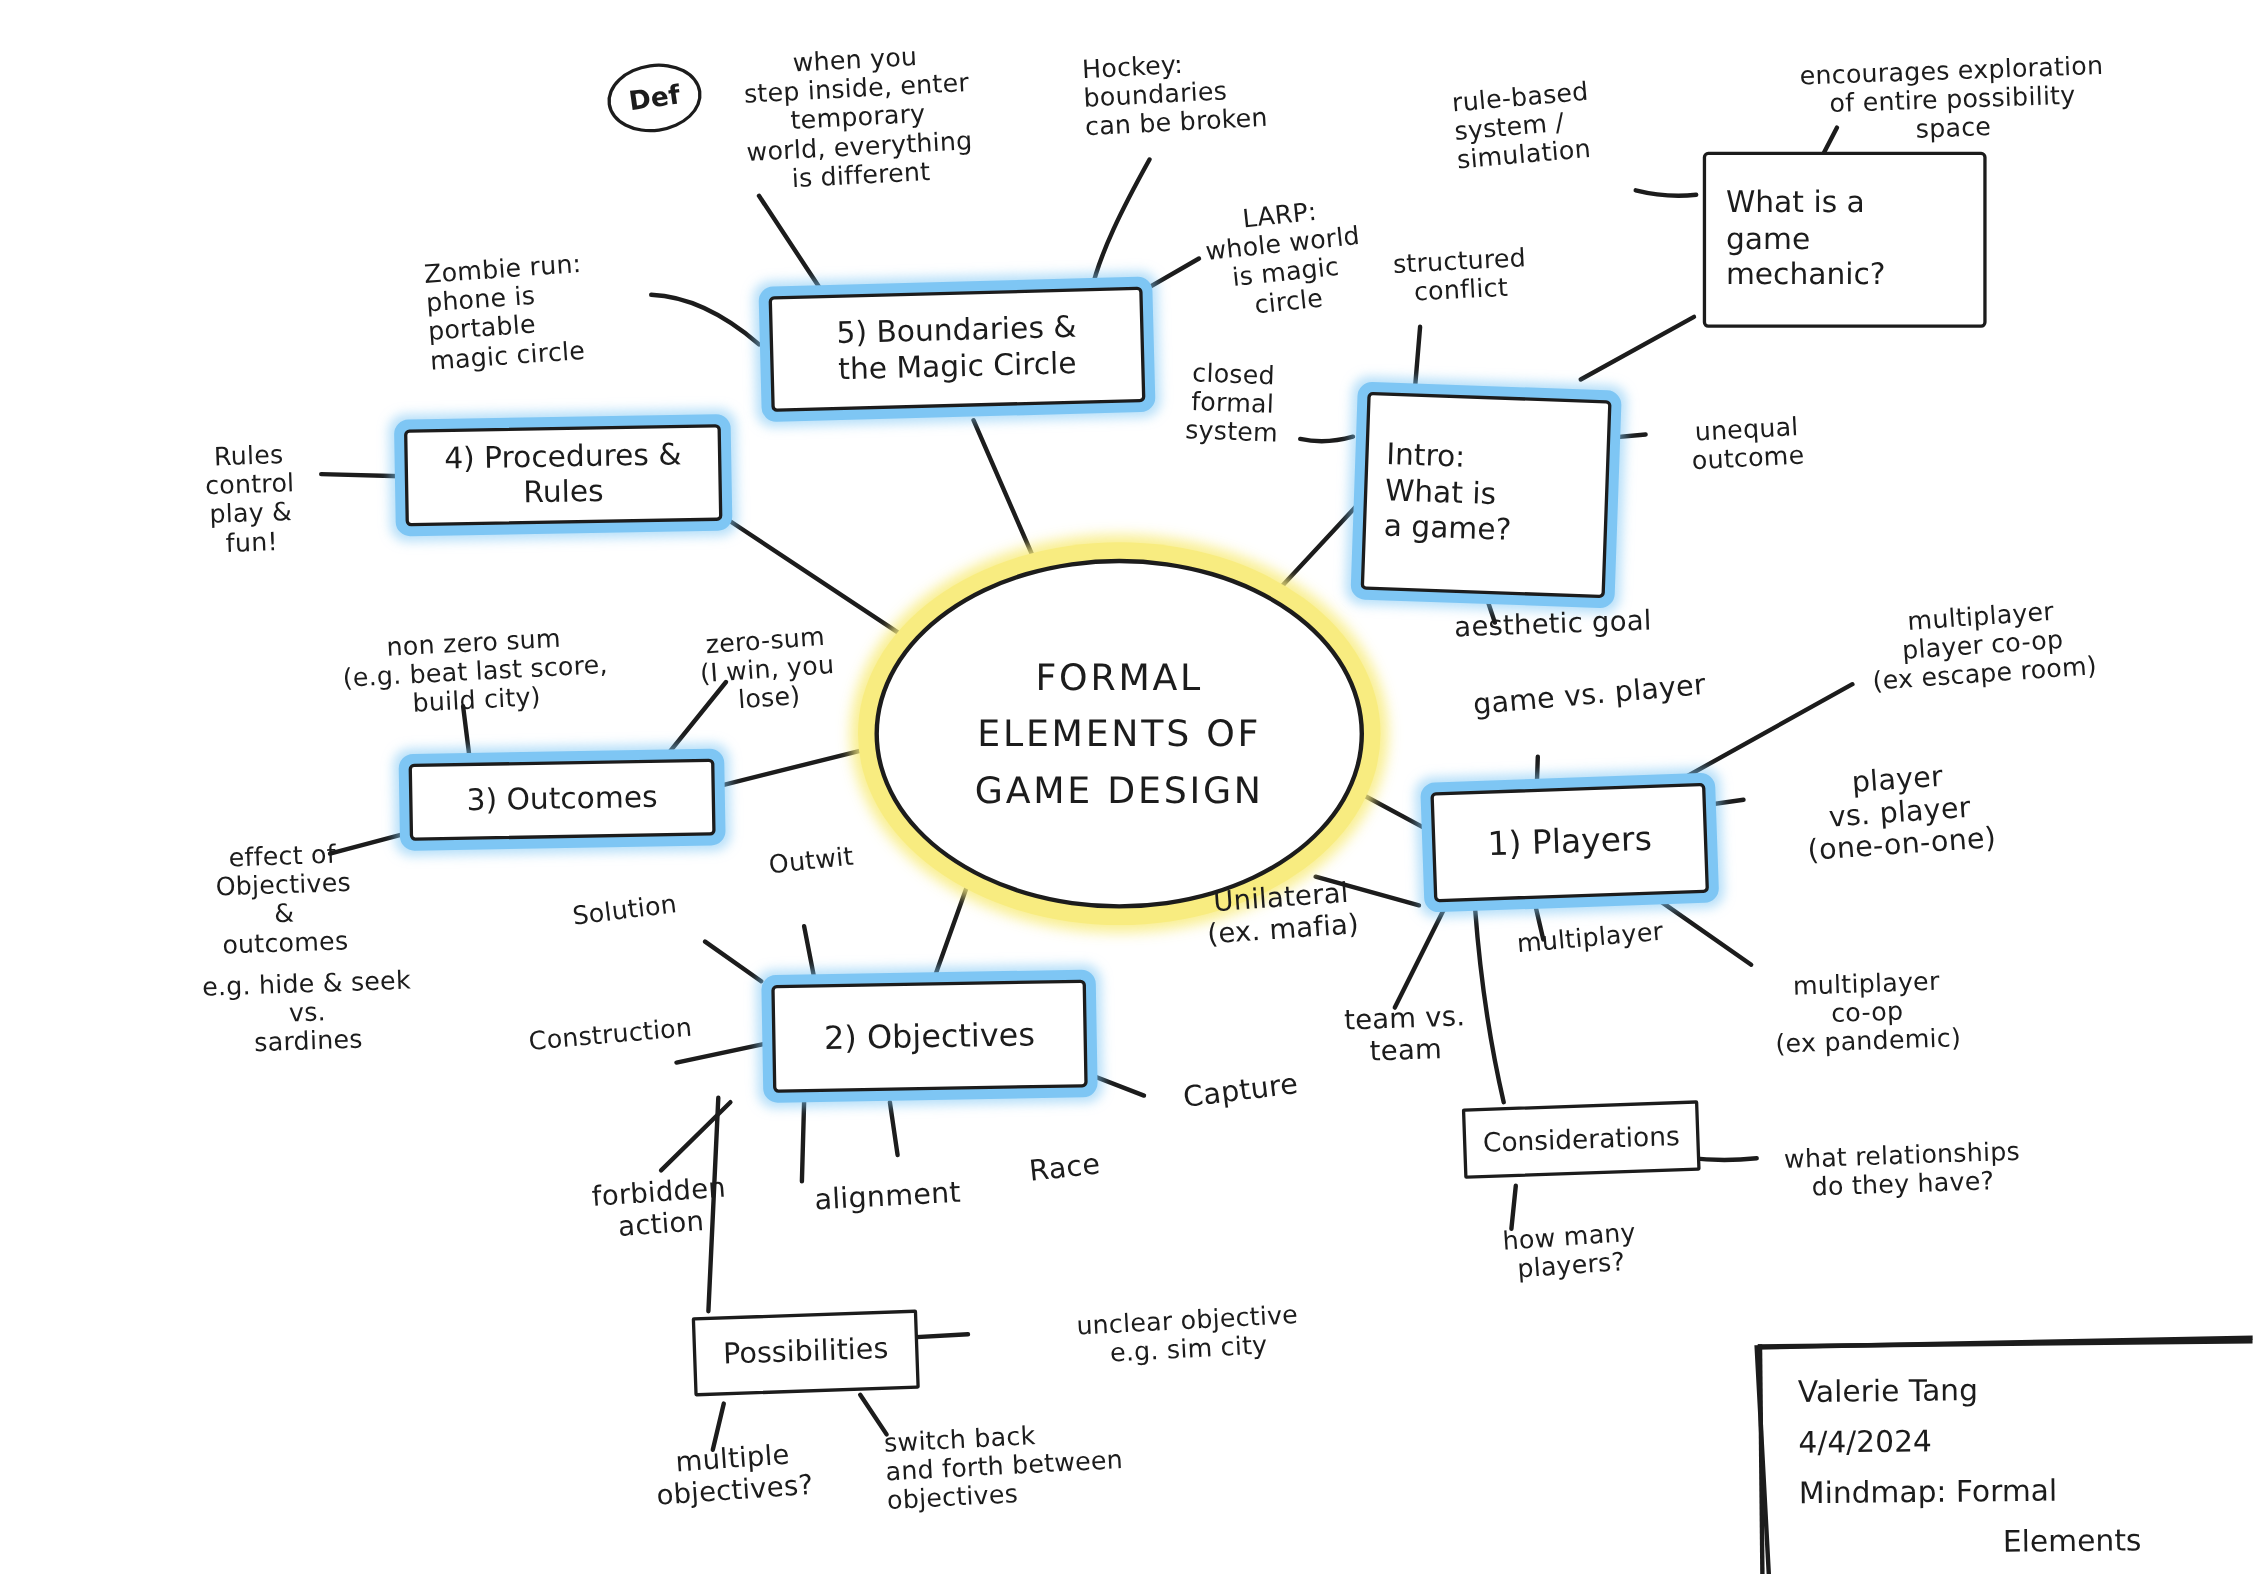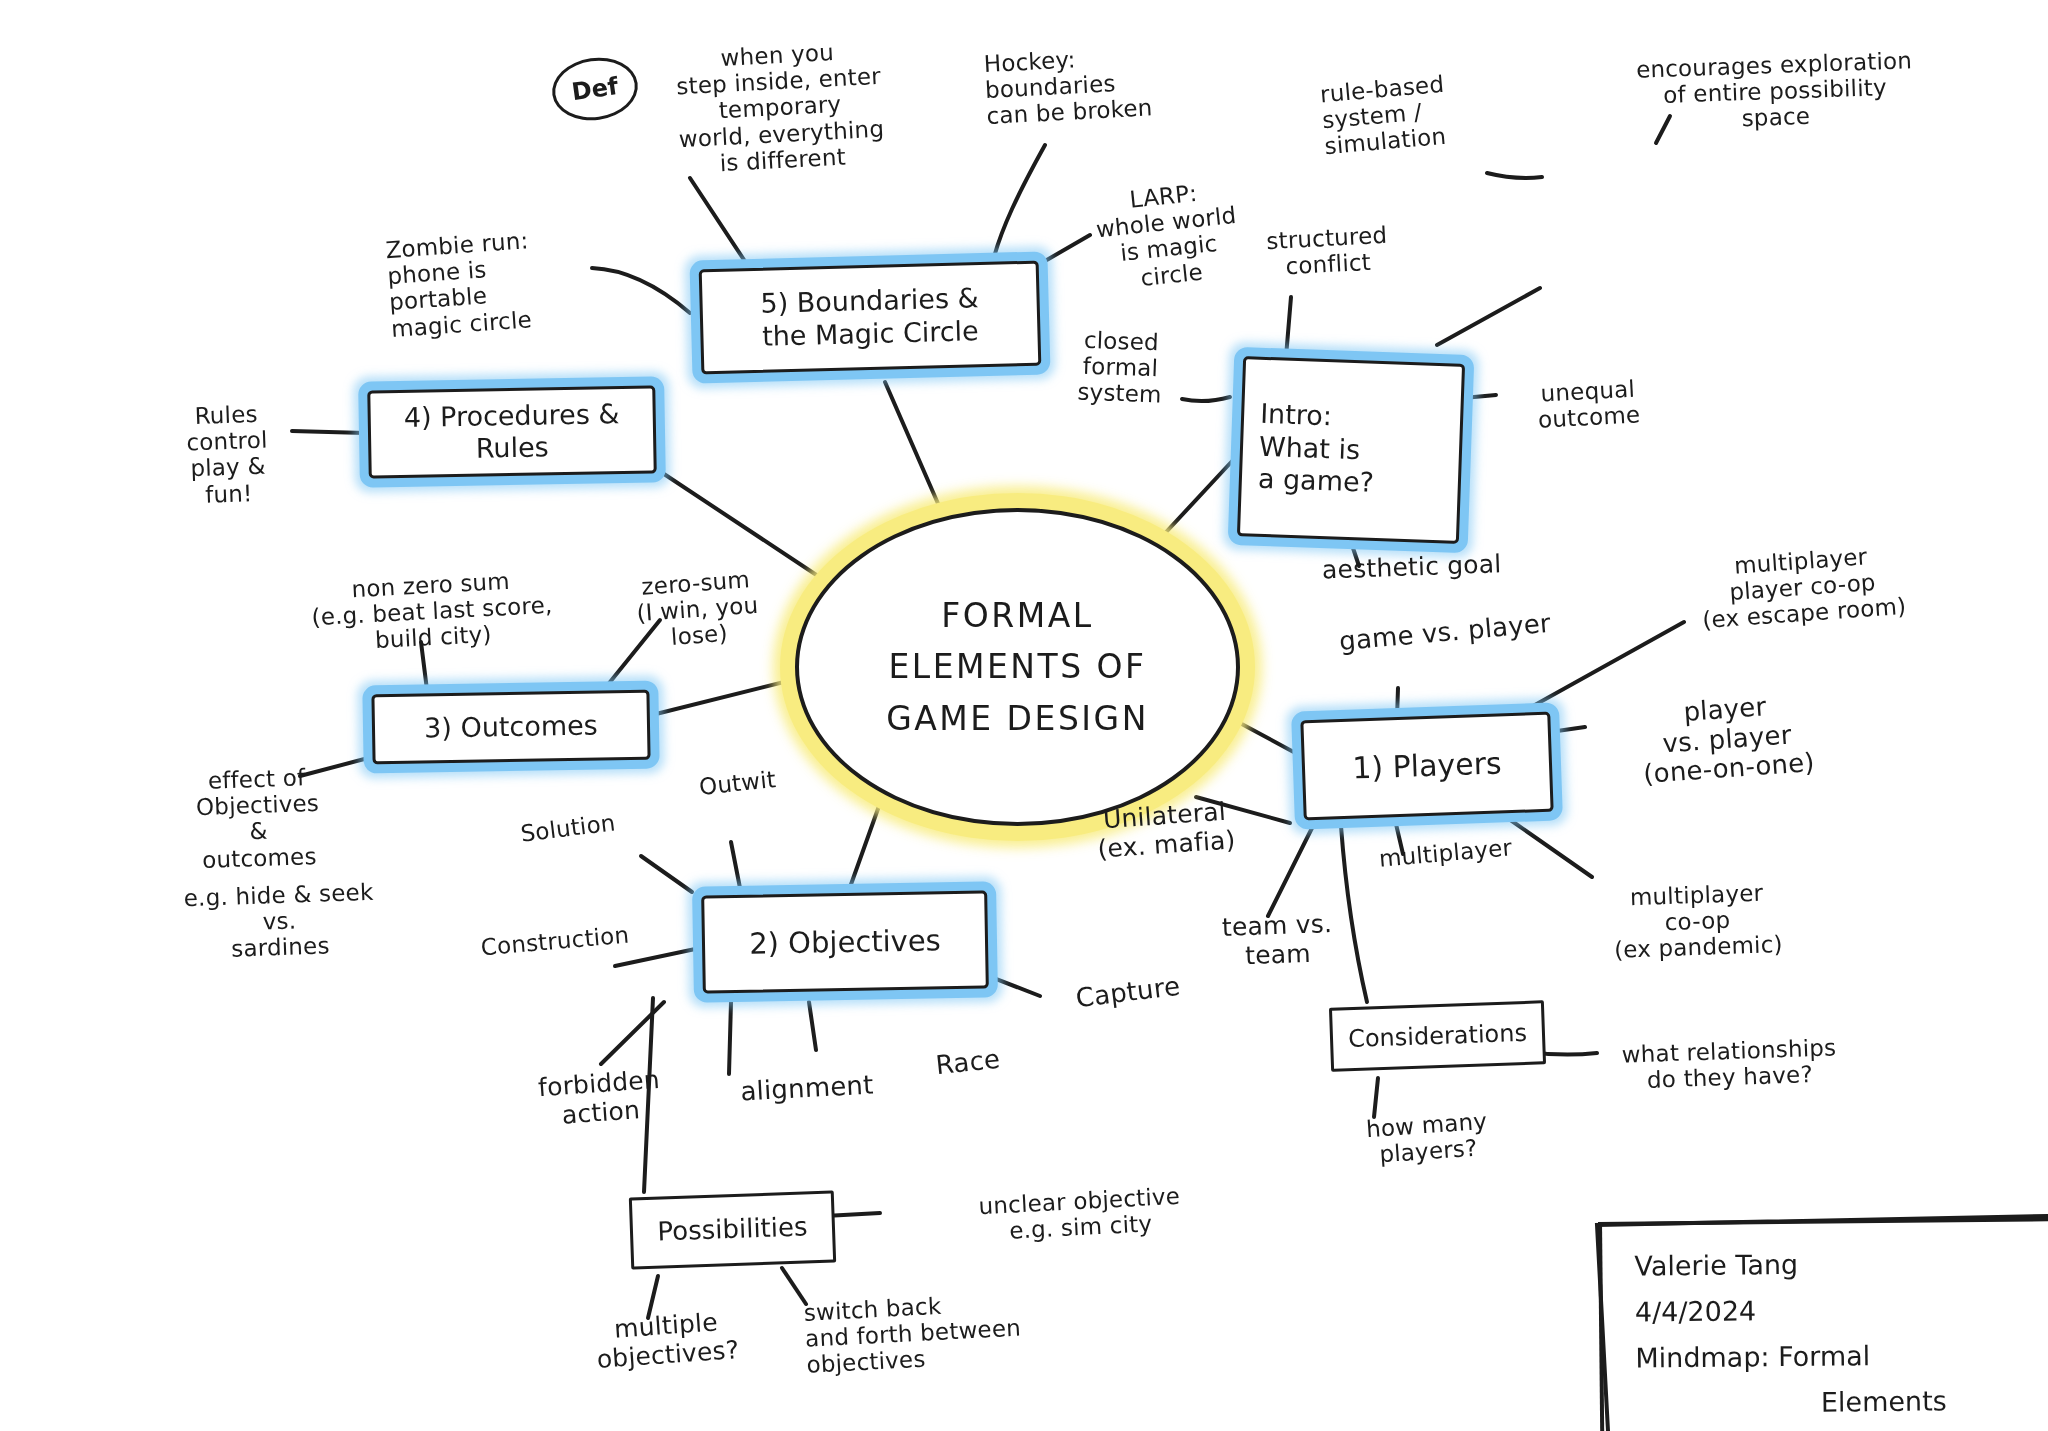--- a/index.html
+++ b/index.html
@@ -126,20 +126,25 @@
   <div class="box hl-blue" style="left:1302px;top:716px;width:250px;height:100px;transform:rotate(-2deg);">
     <div class="box-label" style="font-size:30px;">1) Players</div>
   </div>
 
   <div class="box hl-blue" style="left:1240px;top:360px;width:222px;height:180px;transform:rotate(2deg);justify-content:flex-start;">
     <div class="box-label" style="text-align:left;padding-left:6px;">Intro:
 What is
 a game?</div>
   </div>
 
+  <div class="box" style="left:1548px;top:138px;width:258px;height:160px;justify-content:flex-start;">
+    <div class="box-label" style="text-align:left;padding-left:8px;">What is a
+game
+mechanic?</div>
+  </div>
 
   <div class="box" style="left:630px;top:1194px;width:205px;height:72px;transform:rotate(-2deg);border-radius:2px;">
     <div class="box-label" style="font-size:26px;">Possibilities</div>
   </div>
 
   <div class="box" style="left:1330px;top:1004px;width:215px;height:64px;transform:rotate(-2deg);border-radius:2px;">
     <div class="box-label" style="font-size:24px;">Considerations</div>
   </div>
 
   <div class="def-circle" style="left:552px;top:58px;width:80px;height:56px;transform:rotate(-8deg);">

